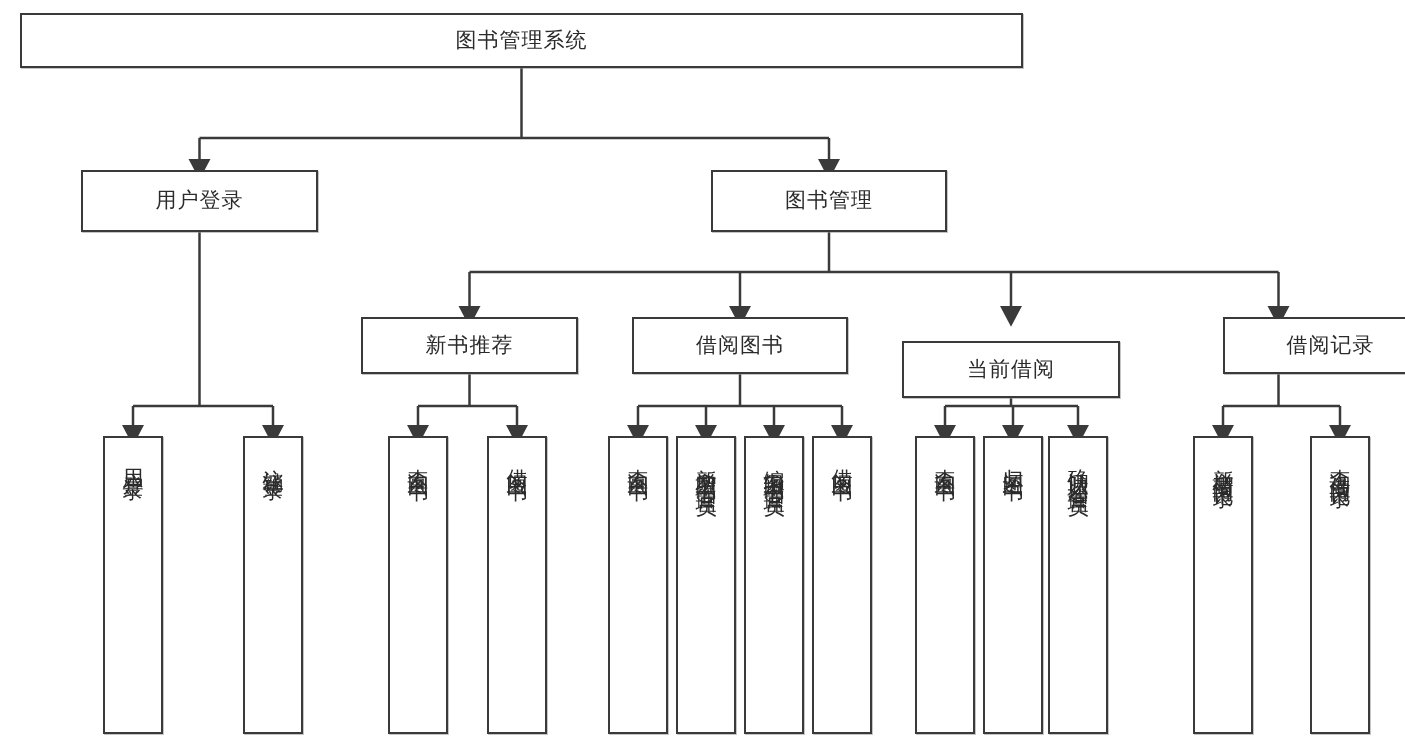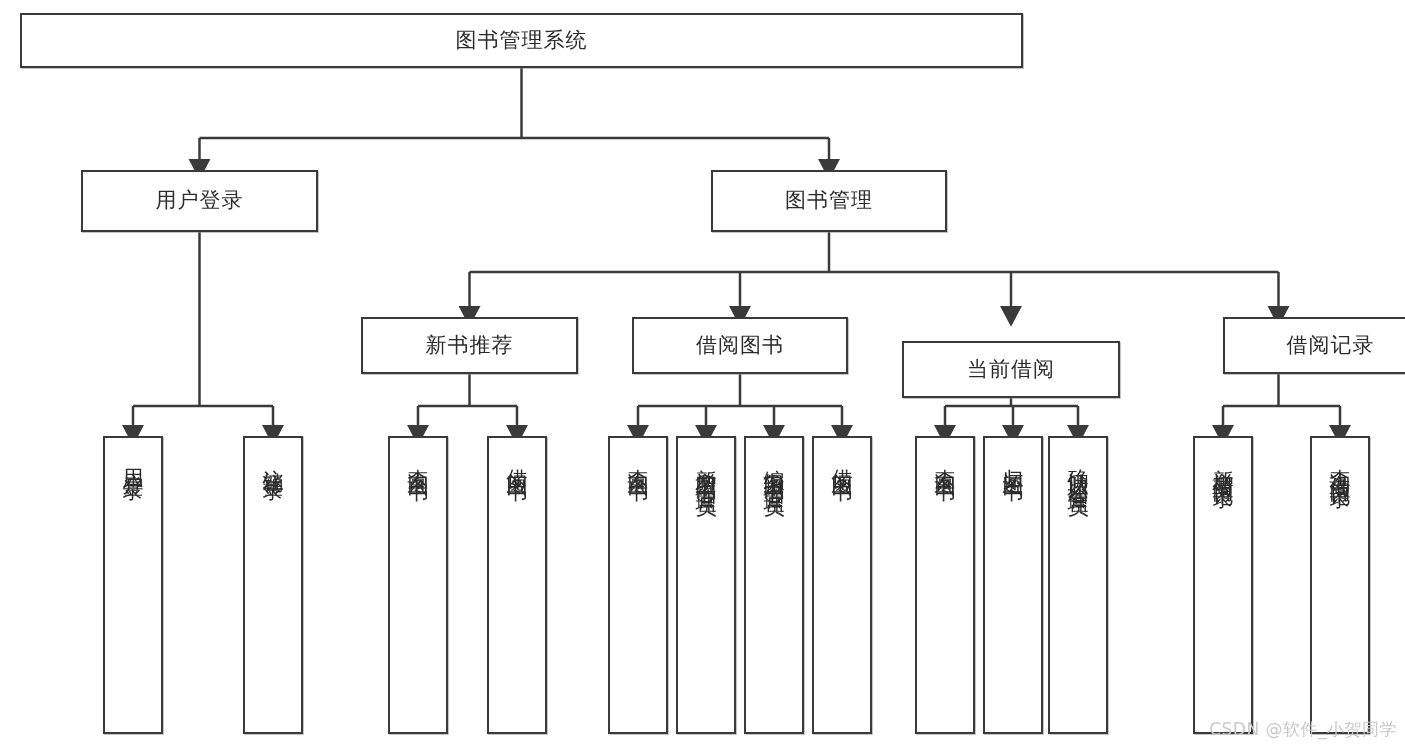--- a/index.html
+++ b/index.html
@@ -166,14 +166,13 @@
       <div class="node vertical" style="left: 1048px; top: 436px; width: 60px; height: 298px;">
         <span class="label">确认归还（管理员）</span>
       </div>
       <div class="node vertical" style="left: 1193px; top: 436px; width: 60px; height: 298px;">
         <span class="label">新增借阅记录</span>
       </div>
       <div class="node vertical" style="left: 1310px; top: 436px; width: 60px; height: 298px;">
         <span class="label">查询借阅记录</span>
       </div>
     </div>
-  <div class="watermark">CSDN @软件_小贺同学</div>
 </div>
 
 </body></html>

